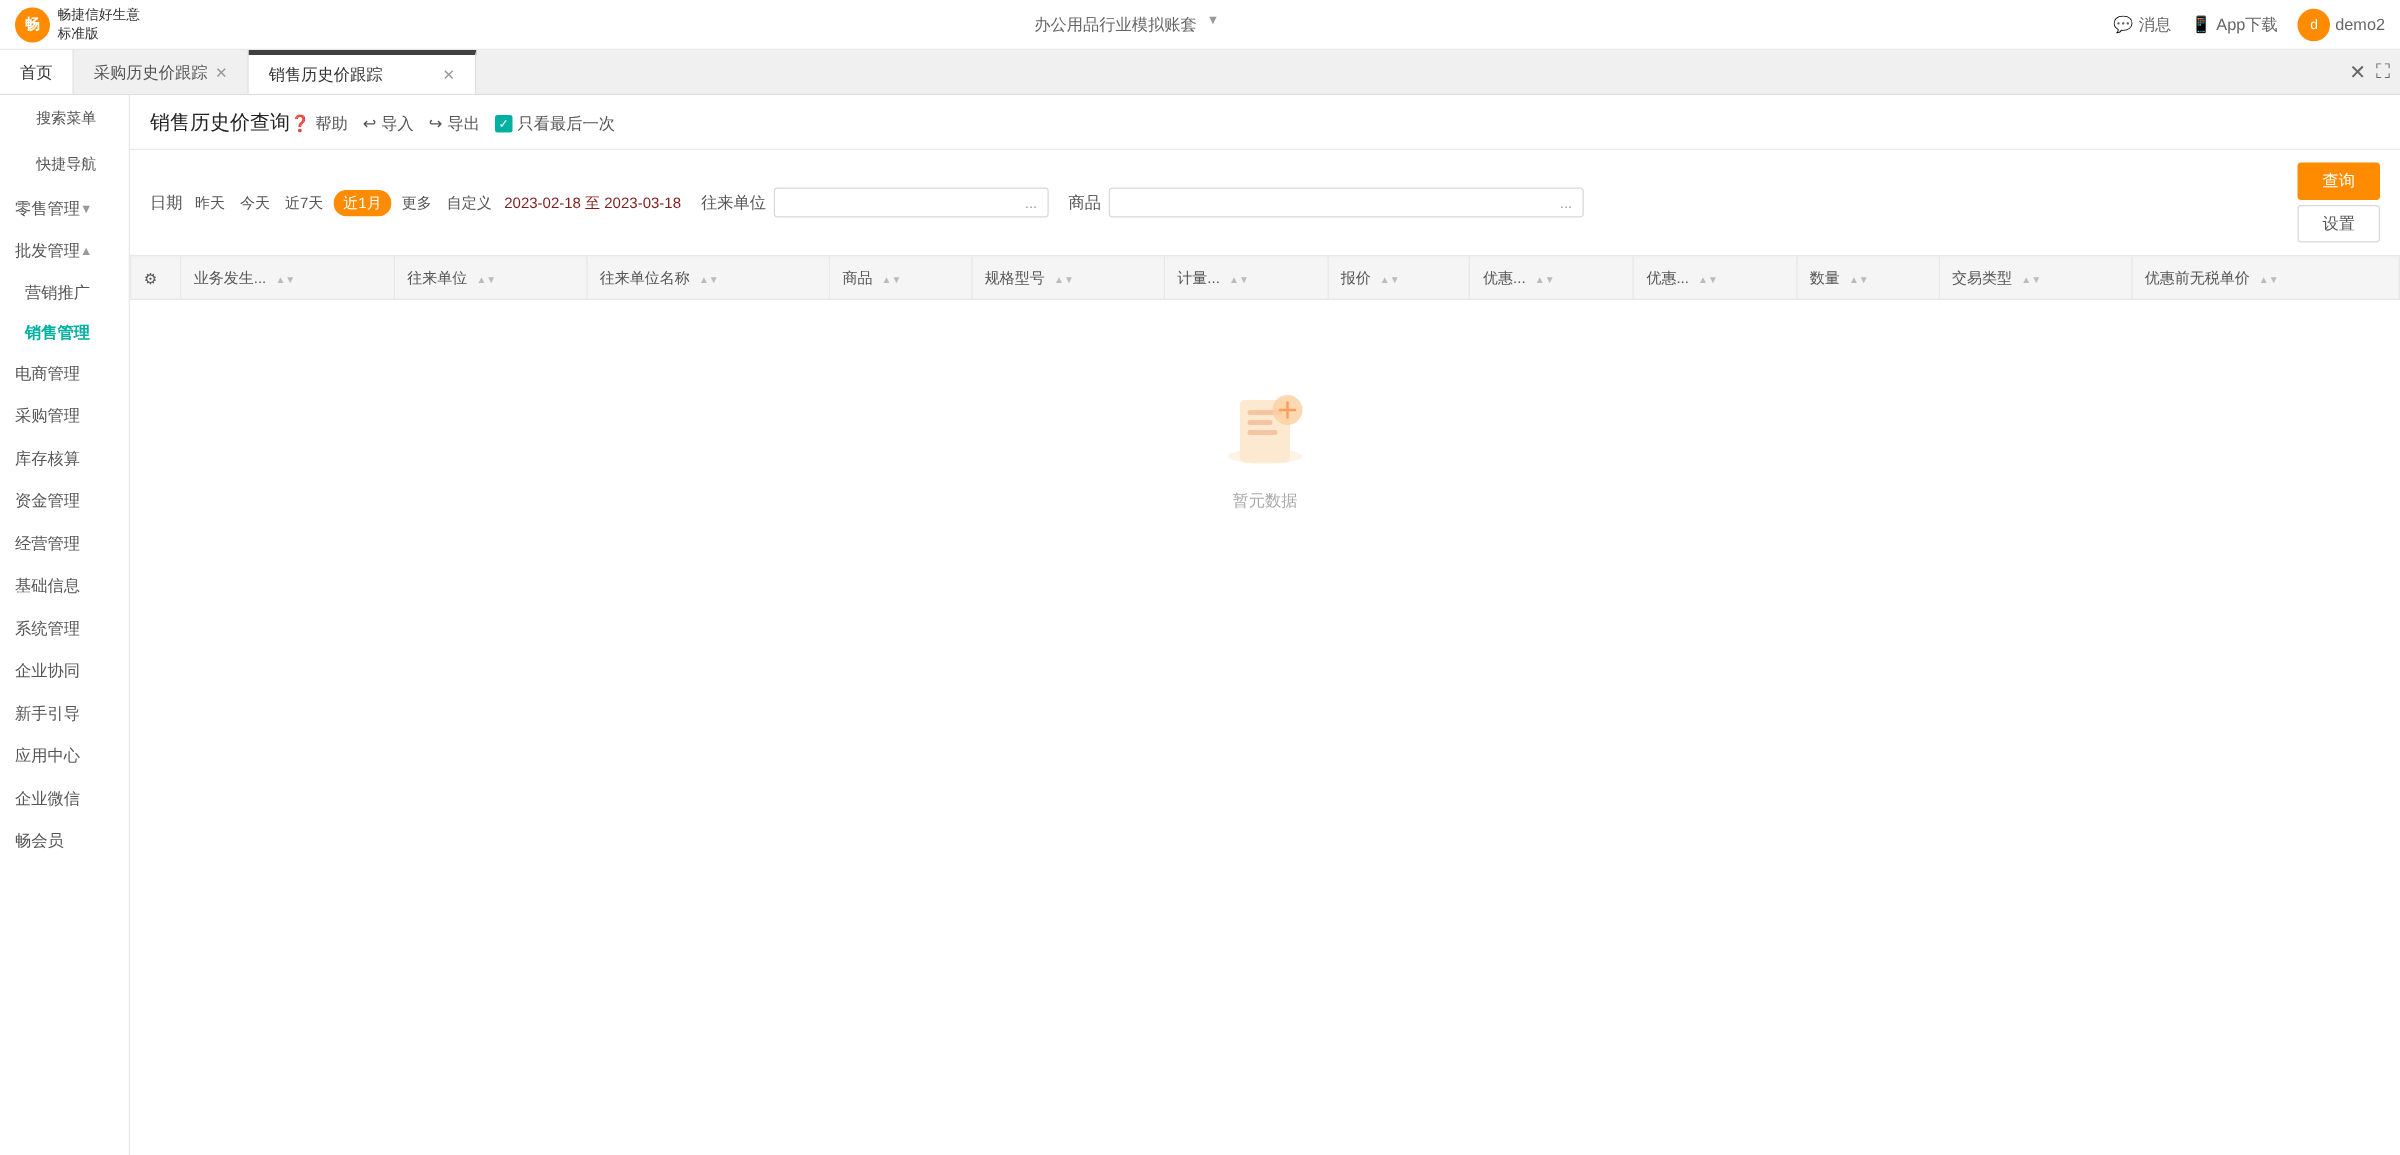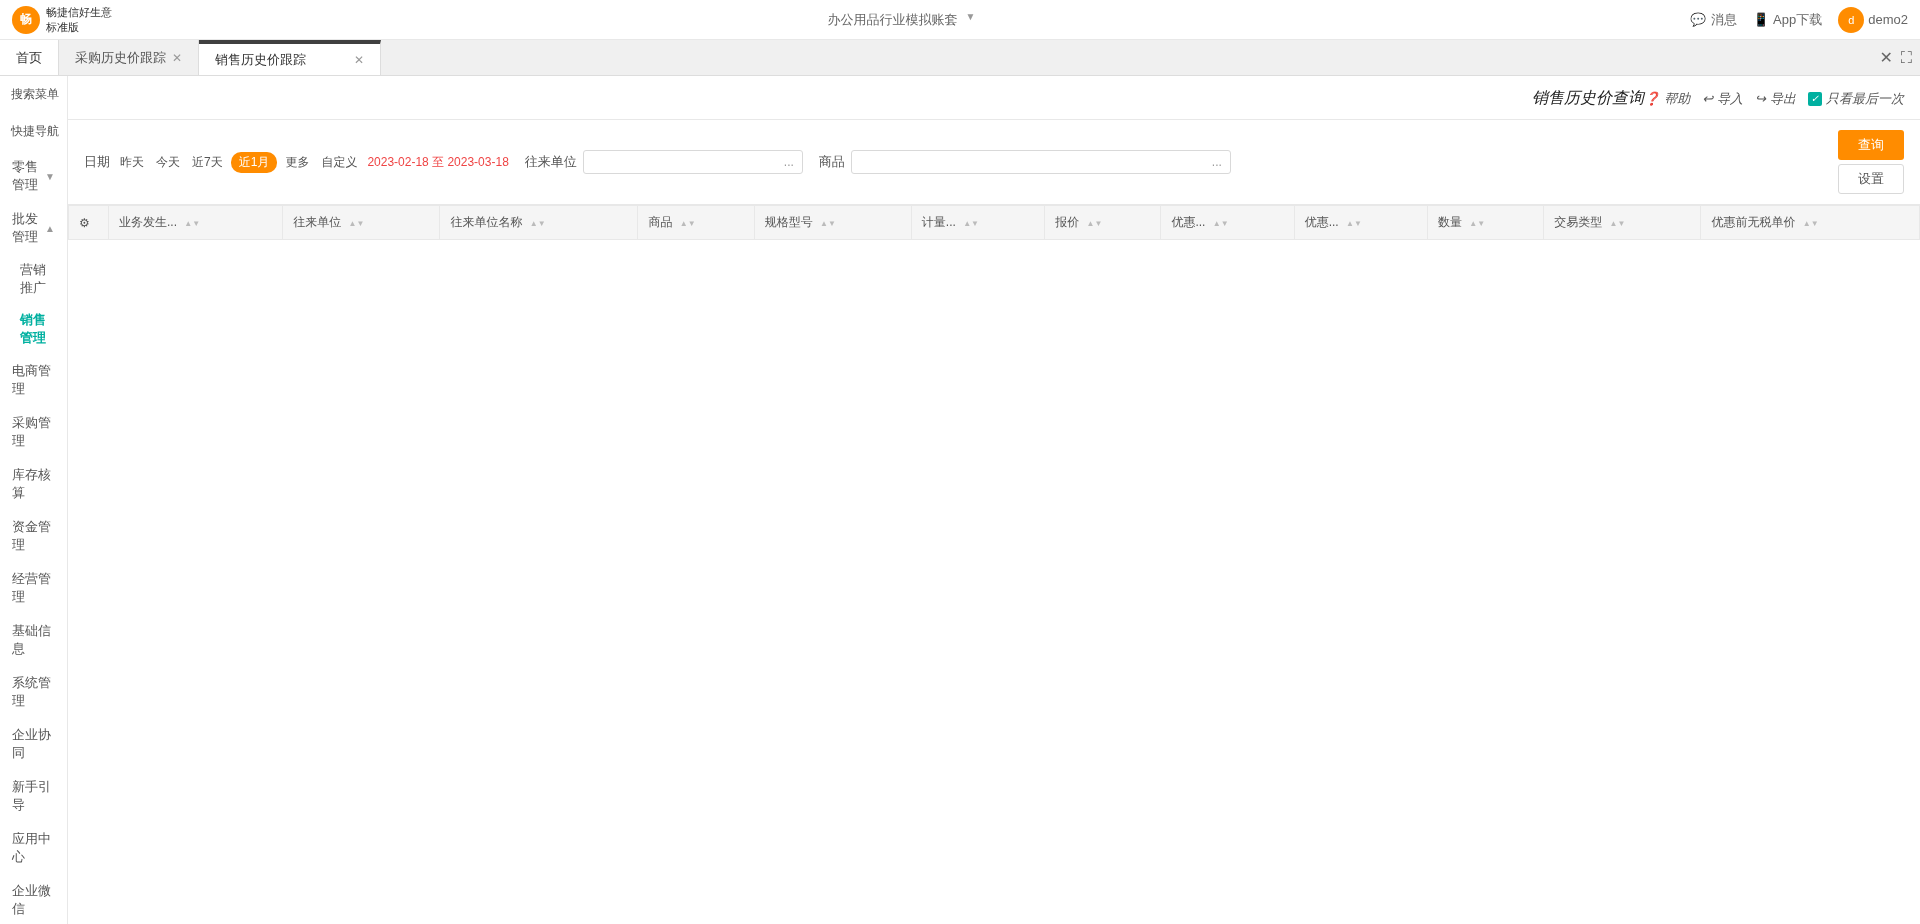--- a/index.html
+++ b/index.html
@@ -23,47 +23,47 @@
     .tab.home { background: #fff; color: #333; }
     .tab.active { background: #fff; color: #333; border-top: 4px solid #404040; gap: 48px; }
     .tab .close-btn { font-size: 12px; color: #999; cursor: pointer; line-height: 1; }
     .tab-actions { margin-left: auto; display: flex; align-items: center; padding-right: 8px; gap: 8px; }
     .tab-action-btn { font-size: 16px; color: #666; cursor: pointer; }
 
     
     .main-layout { display: flex; flex: 1; overflow: hidden; }
 
     
-    .sidebar { width: 68px; background: #fff; border-right: 1px solid #e8e8e8; display: flex; flex-direction: column; flex-shrink: 0; overflow-y: auto; }
+    .sidebar { width: 104px; background: #fff; border-right: 1px solid #e8e8e8; display: flex; flex-direction: column; flex-shrink: 0; overflow-y: auto; }
     .sidebar-item { display: flex; align-items: center; justify-content: center; padding: 10px 4px; cursor: pointer; font-size: 12px; color: #555; text-align: center; white-space: nowrap; border-left: 3px solid transparent; }
     .sidebar-menu-item { display: flex; align-items: center; padding: 8px 12px; font-size: 13px; color: #555; cursor: pointer; }
     .sidebar-menu-item .arrow { font-size: 10px; color: #999; }
     .sidebar-sub-item { padding: 7px 12px 7px 20px; font-size: 13px; color: #555; cursor: pointer; }
     .sidebar-sub-item.active { color: #00b0a0; font-weight: bold; }
 
     
     .content { flex: 1; display: flex; flex-direction: column; overflow: hidden; background: #f5f5f5; }
 
     
     .page-header { background: #fff; padding: 12px 16px 0; border-bottom: 1px solid #e8e8e8; flex-shrink: 0; }
-    .page-title-row { display: flex; align-items: center; justify-content: flex-end; margin-bottom: 10px; font-style: italic; }
+    .page-title-row { display: flex; align-items: center; justify-content: flex-start; margin-bottom: 10px; }
     .page-title { font-size: 16px; font-weight: 500; color: #222; }
     .page-header-actions { display: flex; align-items: center; gap: 12px; font-size: 13px; color: #555; }
     .page-header-actions span { display: flex; align-items: center; gap: 4px; cursor: pointer; }
     .only-last-checkbox { display: flex; align-items: center; gap: 4px; }
     .checkbox-checked { width: 14px; height: 14px; background: #00b0a0; border-radius: 2px; display: flex; align-items: center; justify-content: center; color: white; font-size: 10px; }
 
     
     .filter-row { background: #fff; padding: 10px 16px; display: flex; align-items: center; gap: 16px; flex-wrap: wrap; flex-shrink: 0; border-bottom: 1px solid #e8e8e8; }
     .filter-group { display: flex; align-items: center; gap: 6px; }
     .filter-label { font-size: 13px; color: #555; white-space: nowrap; }
     .date-quick-btns { display: flex; gap: 4px; align-items: center; }
     .date-btn { font-size: 12px; color: #555; cursor: pointer; padding: 2px 4px; border-radius: 3px; }
     .date-btn.active { background: #ff8c00; color: white; border-radius: 10px; padding: 2px 8px; }
-    .date-range-text { font-size: 12px; color: #ef4444; }
+    .date-range-text { font-size: 12px; color: #7f1d1d; }
     .filter-input { border: 1px solid #d9d9d9; border-radius: 3px; padding: 4px 8px; font-size: 12px; color: #333; background: white; min-width: 200px; display: flex; align-items: center; justify-content: space-between; cursor: pointer; }
     .filter-dots { color: #999; }
     .query-btn { background: #ff8c00; color: white; border: none; padding: 6px 20px; border-radius: 3px; cursor: pointer; font-size: 13px; }
     .settings-btn { background: white; color: #555; border: 1px solid #d9d9d9; padding: 5px 16px; border-radius: 3px; cursor: pointer; font-size: 13px; }
 
     
     .table-container { flex: 1; background: #fff; margin: 0; overflow: auto; }
     .data-table { width: 100%; border-collapse: collapse; }
     .data-table th { background: #f5f5f5; border: 1px solid #e8e8e8; padding: 8px 10px; font-size: 12px; color: #555; font-weight: 500; white-space: nowrap; text-align: left; }
     .data-table th .sort-arrows { display: inline-flex; flex-direction: column; margin-left: 4px; font-size: 8px; color: #bbb; }
@@ -302,16 +302,29 @@
             <th>
               <span>优惠前无税单价</span>
               <span class="sort-arrows">▲▼</span>
             </th>
           </tr>
         </thead>
         <tbody id="table-body">
         </tbody>
       </table>
 
+      <div class="empty-state">
+        <svg width="80" height="80" viewBox="0 0 80 80">
+          <ellipse cx="40" cy="65" rx="30" ry="6" fill="#fde8d0" opacity="0.5"></ellipse>
+          <rect x="20" y="20" width="40" height="50" rx="4" fill="#fde8d0"></rect>
+          <rect x="26" y="28" width="28" height="4" rx="2" fill="#f5c4a0"></rect>
+          <rect x="26" y="36" width="20" height="4" rx="2" fill="#f5c4a0"></rect>
+          <rect x="26" y="44" width="24" height="4" rx="2" fill="#f5c4a0"></rect>
+          <circle cx="58" cy="28" r="12" fill="#fdd0a0" opacity="0.8"></circle>
+          <line x1="52" y1="28" x2="64" y2="28" stroke="#f5a060" stroke-width="2" stroke-linecap="round"></line>
+          <line x1="58" y1="22" x2="58" y2="34" stroke="#f5a060" stroke-width="2" stroke-linecap="round"></line>
+        </svg>
+        <div class="empty-text">暂元数据</div>
+      </div>
     </div>
 
   </div>
 </div>
 
 </body></html>

